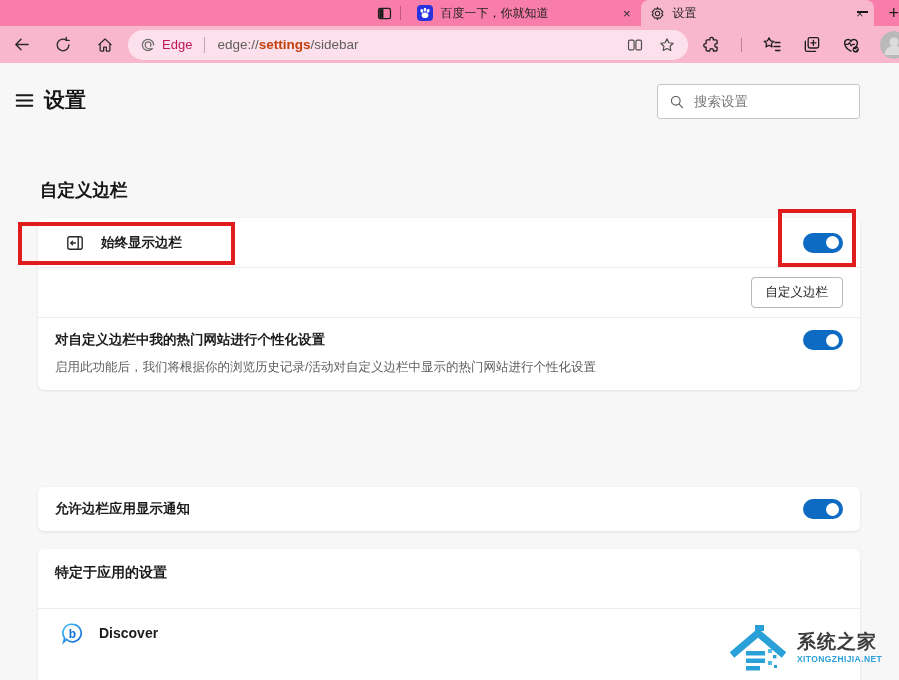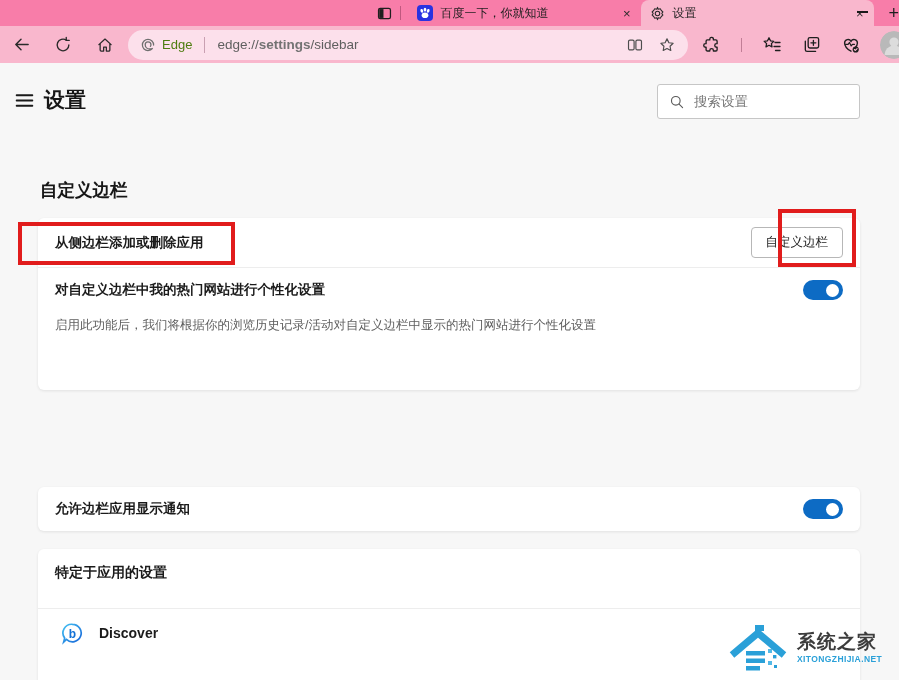--- a/index.html
+++ b/index.html
@@ -37,24 +37,24 @@
   .toolbar {
     position:absolute; top:26px; left:0; width:899px; height:37px;
     background:#f9b7cd; display:flex; align-items:center;
   }
   .tbtn { display:flex; align-items:center; justify-content:center; width:30px; height:30px; flex:none; cursor:pointer; }
   .urlbar {
     margin-left:8px; width:560px; height:30px; flex:none;
     background:#fce0eb; border-radius:15px;
     display:flex; align-items:center; padding:0 12px;
   }
-  .badge-label { font-size:13px; color:#4d7c0f; margin-left:6px; }
+  .badge-label { font-size:13px; color:#be185d; margin-left:6px; }
   .url-sep { width:1px; height:16px; background:#c9a0b2; margin:0 12px; }
   .url-text { font-size:13.5px; color:#5f5f5f; white-space:nowrap; }
-  .url-bold { color:#737373; font-weight:700; }
+  .url-bold { color:#c2410c; font-weight:700; }
   .url-icons { margin-left:auto; display:flex; align-items:center; gap:14px; }
   .tb-right { display:flex; align-items:center; margin-left:14px; gap:20px; }
   .avatar-wrap { position:absolute; right:-9px; top:31px; width:28px; height:28px; border-radius:50%; overflow:hidden; cursor:pointer; }
 
   
   .hamburger { position:absolute; left:14px; top:90px; cursor:pointer; }
   .page-title { position:absolute; left:44px; top:86px; font-size:21px; font-weight:700; color:#161616; }
   .searchbox {
     position:absolute; left:657px; top:84px; width:203px; height:35px;
     background:#ffffff; border:1px solid #c6c6c6; border-radius:3px;
@@ -95,21 +95,21 @@
     content:""; position:absolute; width:13px; height:13px; border-radius:50%;
     background:#fff; right:4px; top:3.5px;
   }
   .btn {
     height:31px; padding:0 14px; background:#fff; border:1px solid #b7b7b7;
     border-radius:4px; font-size:12.5px; color:#1b1b1b; cursor:pointer;
     font-family:inherit;
   }
   .stack-row { display:block; height:auto; padding:12px 17px 13px; }
   .stack-top { display:flex; align-items:center; }
-  .sub-label { font-size:12.5px; color:#5e5e5e; margin-top:17px; font-weight:400; }
+  .sub-label { font-size:12.5px; color:#5e5e5e; margin-top:9px; font-weight:400; }
 
   .card3 .block1 { padding:15px 17px 26px; border-bottom:1px solid #ededed; }
   .card3 .block1 .sub-label { margin-top:10px; }
   .discover-row { display:flex; align-items:center; height:48px; padding:0 17px; }
   .discover-row .row-icon { margin:0 15px 0 6px; }
   .discover-label { font-size:14px; font-weight:700; color:#1b1b1b; }
 
   
   .redbox { position:absolute; border:4px solid #e11c1c; z-index:6; pointer-events:none; }
   .red1 { left:18px; top:222px; width:217px; height:43px; }
@@ -266,21 +266,31 @@
           <path d="M12.6 12.6 17 17" stroke="#5a5a5a" stroke-width="1.4" stroke-linecap="round"></path>
         </svg>
     </span>
     <input type="text" placeholder="搜索设置" style="">
   </div>
 
   <div class="section-heading h-custom">自定义边栏</div>
 
   <div class="card card1">
     <div class="srow">
-      <span class="row-label">从侧边栏添加或删除应用</span>
+      <span class="row-icon">
+        <svg width="20" height="20" viewBox="0 0 20 20">
+            <rect x="2.8" y="3.8" width="14.4" height="12.4" rx="2" fill="none" stroke="#2a2a2a" stroke-width="1.4"></rect>
+            <path d="M13.2 3.8v12.4" stroke="#2a2a2a" stroke-width="1.4"></path>
+            <path d="M10.4 10H5.8M7.6 8.1 5.7 10l1.9 1.9" fill="none" stroke="#2a2a2a" stroke-width="1.3" stroke-linecap="round" stroke-linejoin="round"></path>
+          </svg>
+      </span>
+      <span class="row-label">始终显示边栏</span>
+      <span class="toggle push"></span>
+    </div>
+    <div class="srow">
       <button class="btn push">自定义边栏</button>
     </div>
     <div class="srow stack-row">
       <div class="stack-top">
         <span class="row-label">对自定义边栏中我的热门网站进行个性化设置</span>
         <span class="toggle push"></span>
       </div>
       <div class="sub-label">启用此功能后，我们将根据你的浏览历史记录/活动对自定义边栏中显示的热门网站进行个性化设置</div>
     </div>
   </div>

